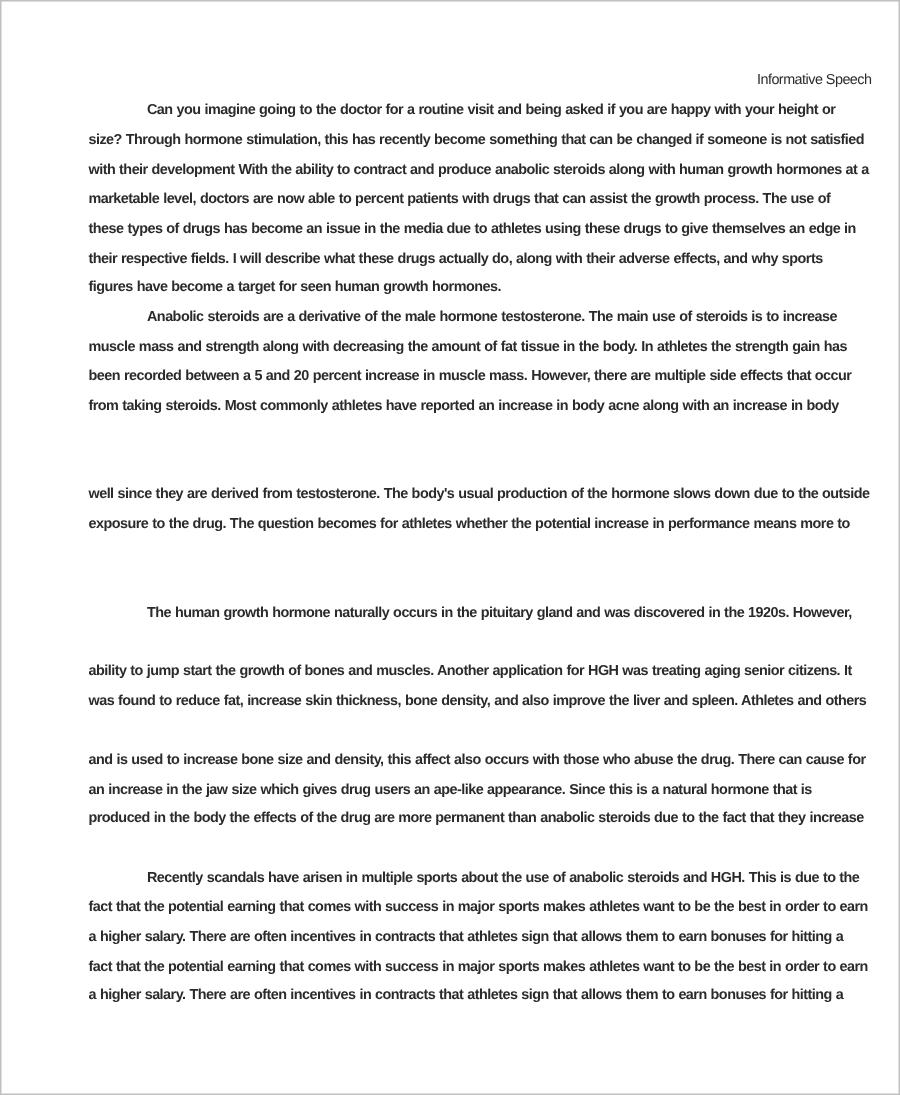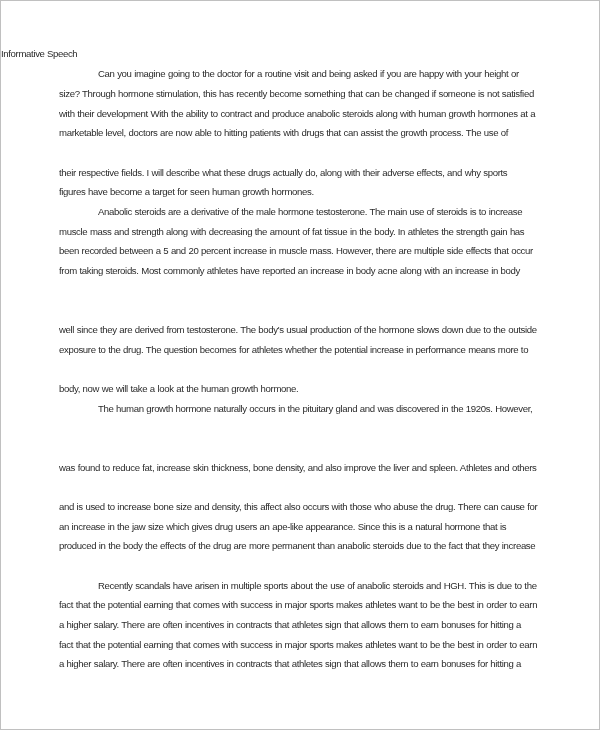--- a/index.html
+++ b/index.html
@@ -14,56 +14,58 @@
     .line {
       position: absolute;
       left: 58px;
       font-family: "Liberation Sans", sans-serif;
       font-size: 9.6px;
       color: #2b2b2b;
       white-space: nowrap;
       letter-spacing: -0.35px;
       word-spacing: 0.3px;
       line-height: 12px;
+      font-weight: bold;
     }
     .line.indent { left: 97px; }
     .title {
       position: absolute;
       left: 0; width: 580px;
       top: 47px;
-      text-align: left;
+      text-align: right;
       font-family: "Liberation Sans", sans-serif;
       font-size: 9.6px;
       color: #2b2b2b;
       letter-spacing: -0.35px;
       line-height: 12px;
     }
   </style>
 </head>
 <body>
 
 <div class="page">
   <div class="title">Informative Speech</div>
 
   <div class="line indent" style="top:67px">Can you imagine going to the doctor for a routine visit and being asked if you are happy with your height or</div>
   <div class="line" style="top:87px">size?  Through hormone stimulation, this has recently become something that can be changed if someone is not satisfied</div>
   <div class="line" style="top:107px">with their development  With the ability to contract and produce anabolic steroids along with human growth hormones at a</div>
-  <div class="line" style="top:126px">marketable level, doctors are now able to hitting patients with drugs that can assist the growth process.  The use of</div>
+  <div class="line" style="top:126px">marketable level, doctors are now able to percent patients with drugs that can assist the growth process.  The use of</div>
+  <div class="line" style="top:146px">these types of drugs has become an issue in the media due to athletes using these drugs to give themselves an edge in</div>
   <div class="line" style="top:166px">their respective fields.  I will describe what these drugs actually do, along with their adverse effects, and why sports</div>
   <div class="line" style="top:185px">figures have become a target for seen human growth hormones.</div>
 
   <div class="line indent" style="top:205px">Anabolic steroids are a derivative of the male hormone testosterone.  The main use of steroids is to increase</div>
   <div class="line" style="top:225px">muscle mass and strength along with decreasing the amount of fat tissue in the body.  In athletes the strength gain has</div>
   <div class="line" style="top:244px">been recorded between a 5 and 20 percent increase in muscle mass.  However, there are multiple side effects that occur</div>
   <div class="line" style="top:264px">from taking steroids.  Most commonly athletes have reported an increase in body acne along with an increase in body</div>
   <div class="line" style="top:323px">well since they are derived from testosterone.  The body's usual production of the hormone slows down due to the outside</div>
   <div class="line" style="top:343px">exposure to the drug.   The question becomes for athletes whether the potential increase in performance means more to</div>
-  <div class="line" style="top:382px">body, now we will take a look at the human growth hormone.</div>
 
   <div class="line indent" style="top:402px">The human growth hormone naturally occurs in the pituitary gland and was discovered in the 1920s.  However,</div>
+  <div class="line" style="top:441px">ability to jump start the growth of bones and muscles.  Another application for HGH was treating aging senior citizens.  It</div>
   <div class="line" style="top:461px">was found to reduce fat, increase skin thickness, bone density, and also improve the liver and spleen.  Athletes and others</div>
   <div class="line" style="top:500px">and is used to increase bone size and density, this affect also occurs with those who abuse the drug.  There can cause for</div>
   <div class="line" style="top:520px">an increase in the jaw size which gives drug users an ape-like appearance.  Since this is a natural hormone that is</div>
   <div class="line" style="top:539px">produced in the body the effects of the drug are more permanent than anabolic steroids due to the fact that they increase</div>
 
   <div class="line indent" style="top:579px">Recently scandals have arisen in multiple sports about the use of anabolic steroids and HGH.  This is due to the</div>
   <div class="line" style="top:598px">fact that the potential earning that comes with success in major sports makes athletes want to be the best in order to earn</div>
   <div class="line" style="top:618px">a higher salary.  There are often incentives in contracts that athletes sign that allows them to earn bonuses for hitting a</div>
   <div class="line" style="top:638px">fact that the potential earning that comes with success in major sports makes athletes want to be the best in order to earn</div>
   <div class="line" style="top:657px">a higher salary.  There are often incentives in contracts that athletes sign that allows them to earn bonuses for hitting a</div>

